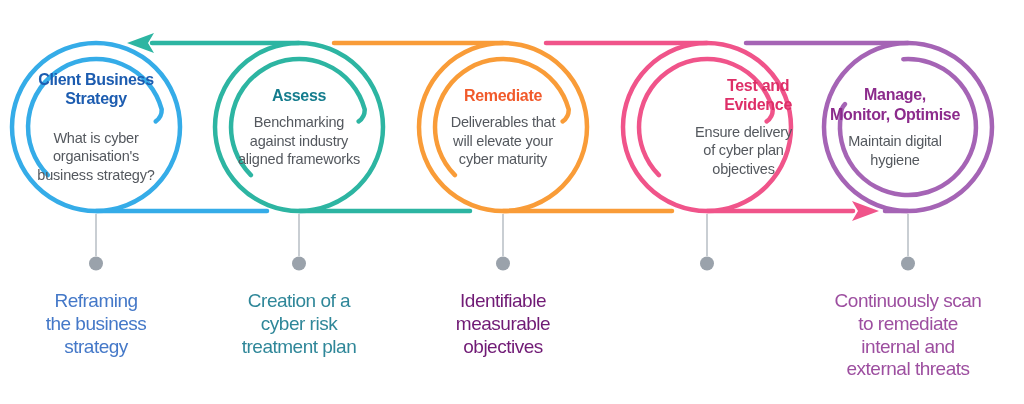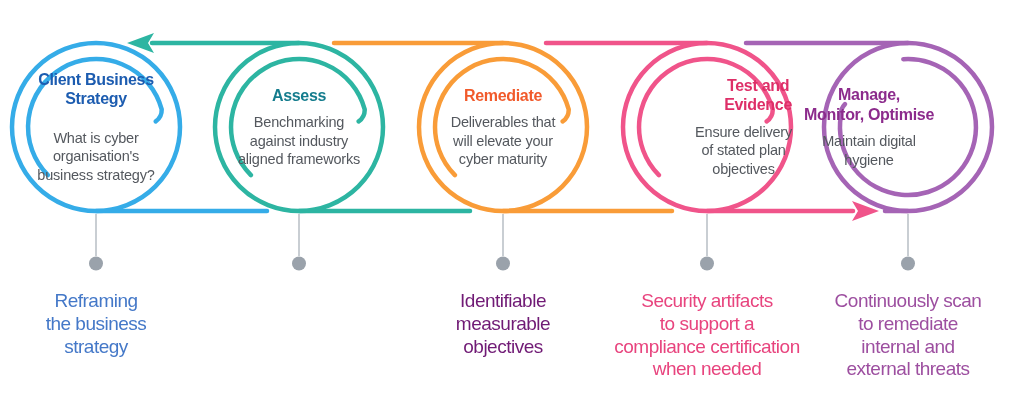--- a/index.html
+++ b/index.html
@@ -80,37 +80,36 @@
   <div class="bubble" style="left: 214px;">
     <h3 class="bubble-title" style="color: rgb(20, 124, 141);">Assess</h3>
     <p class="bubble-desc">Benchmarking
 against industry
 aligned frameworks</p>
   </div>
   <div class="bubble" style="left: 622px; align-items: flex-end;">
     <h3 class="bubble-title" style="color: rgb(222, 47, 104);">Test and
 Evidence</h3>
     <p class="bubble-desc">Ensure delivery
-of stated plan
+of cyber plan
 objectives</p>
   </div>
-  <div class="bubble" style="left: 784px;">
+  <div class="bubble" style="left: 810px;">
     <h3 class="bubble-title" style="color: rgb(140, 43, 140);">Manage,
 Monitor, Optimise</h3>
     <p class="bubble-desc">Maintain digital
 hygiene</p>
   </div>
 
   <div class="outcome" style="color: rgb(68, 120, 200); left: -29px;">Reframing
 the business
 strategy</div>
+  <div class="outcome" style="color: rgb(47, 135, 153); left: 174px;">Creation of a
+cyber risk
+treatment plan</div>
   <div class="outcome" style="color: #701a75; left: 378px;">Identifiable
 measurable
 objectives</div>
-  <div class="outcome" style="color: rgb(232, 68, 126); left: 582px;">Security artifacts
-to support a
-compliance certification
-when needed</div>
   <div class="outcome" style="color: rgb(157, 79, 160); left: 783px;">Continuously scan
 to remediate
 internal and
 external threats</div>
 </div>
 
 </body></html>

